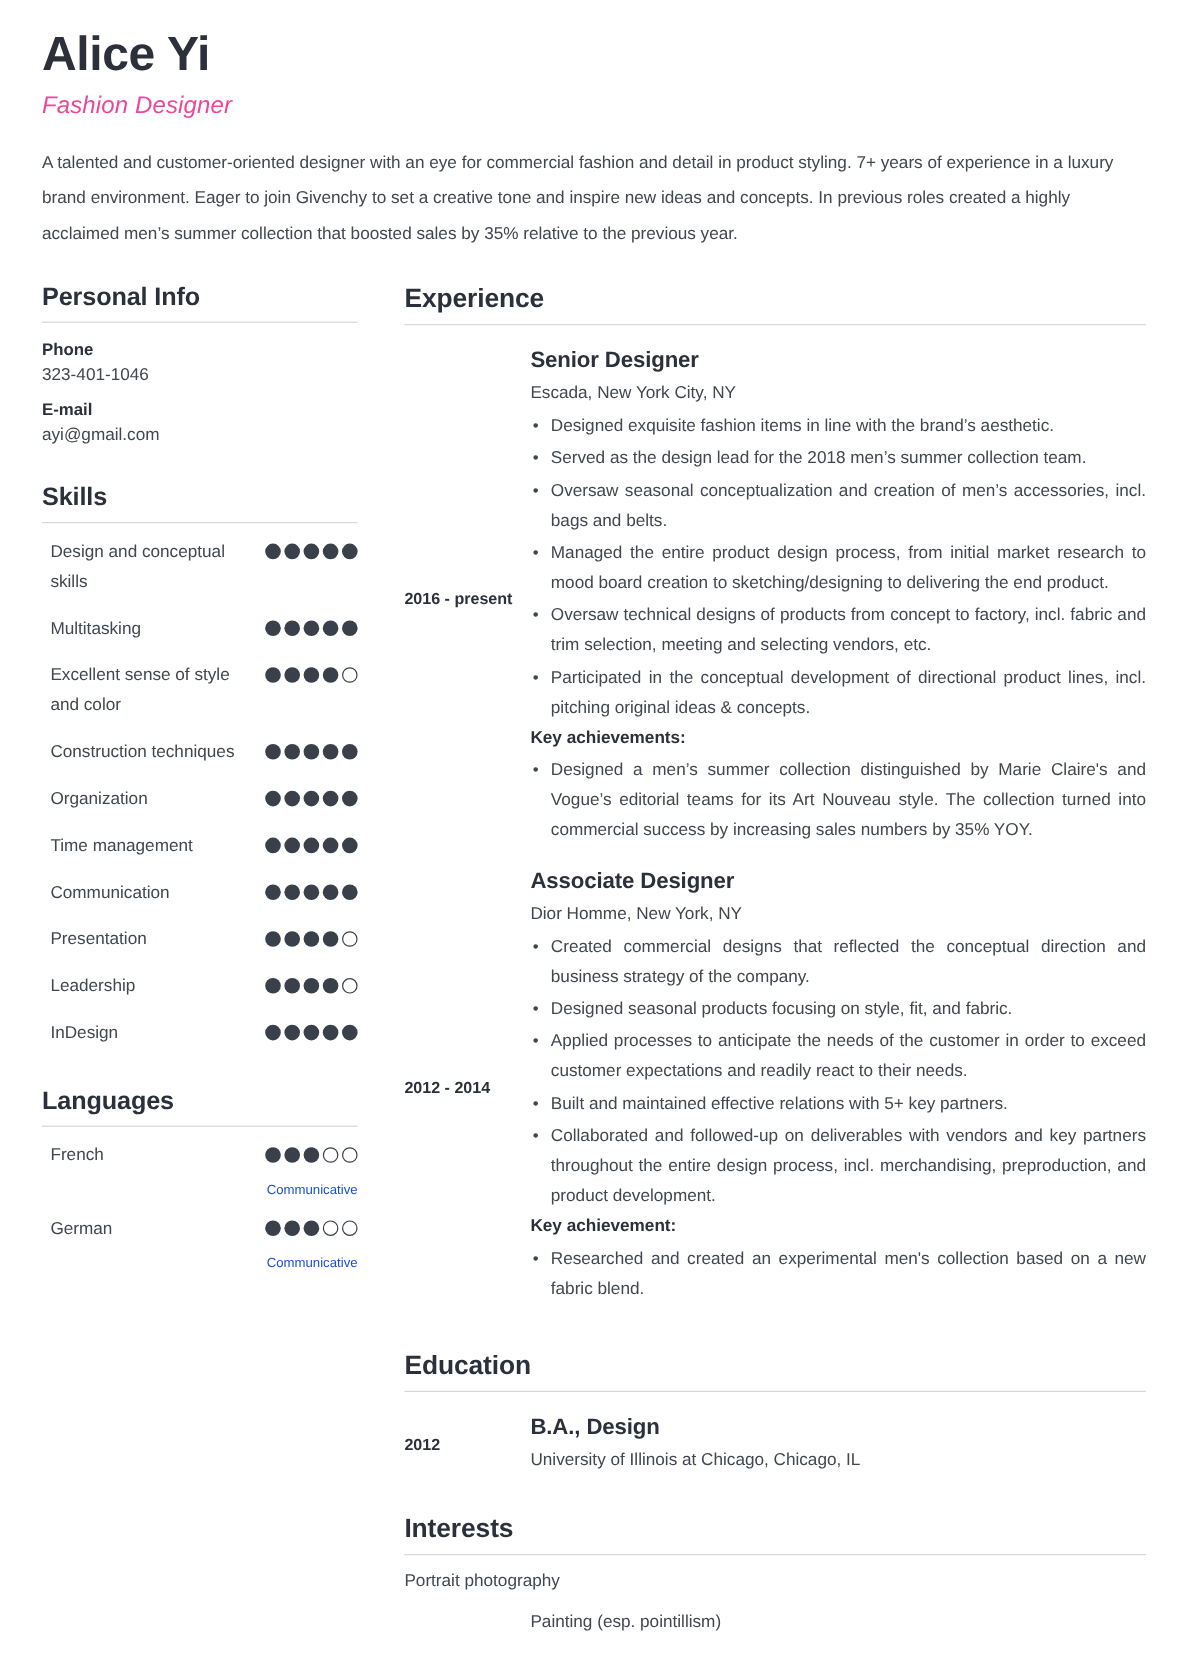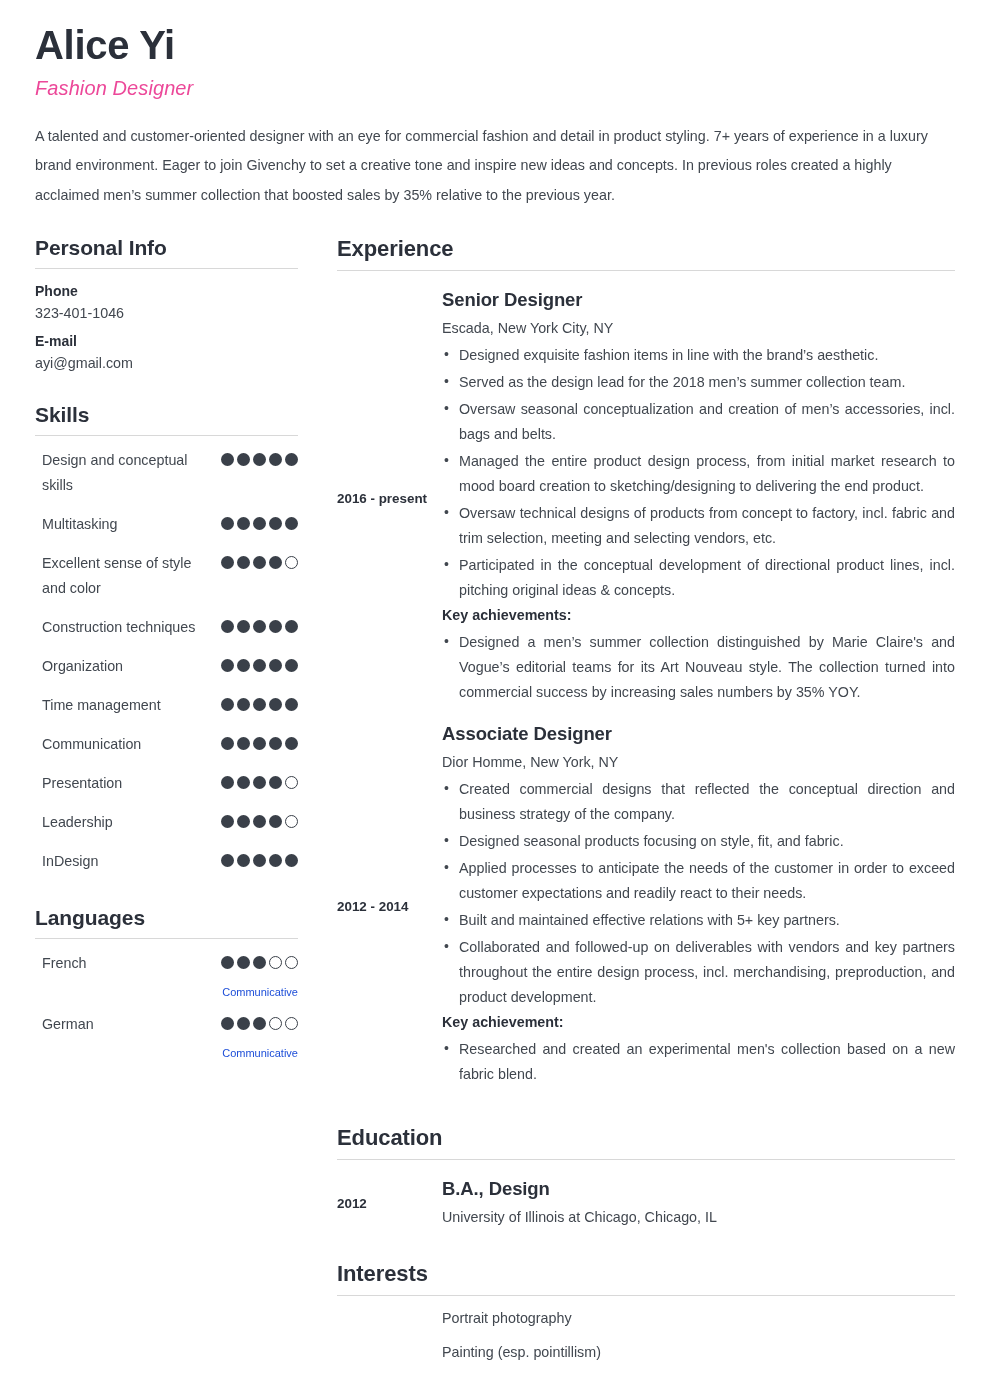--- a/index.html
+++ b/index.html
@@ -195,21 +195,21 @@
     font-weight: bold;
     color: #2b303a;
     margin-top: 4px;
   }
 
   .edu-sec { margin-top: 38px; }
   .int-sec { margin-top: 36px; }
 
   .int-list { margin-top: 14px; }
   .int-row { display: flex; margin-top: 18px; }
-  .int-list .int-row:first-child { margin-top: 12px; }
+  .int-list .int-row:first-child { margin-top: 12px; flex-direction: column; }
   .int-spacer { width: 105px; flex: none; }
   .int-text {
     font-size: 14.3px;
     color: #41474f;
   }
 </style>
 </head>
 <body>
 
 <div class="page">

